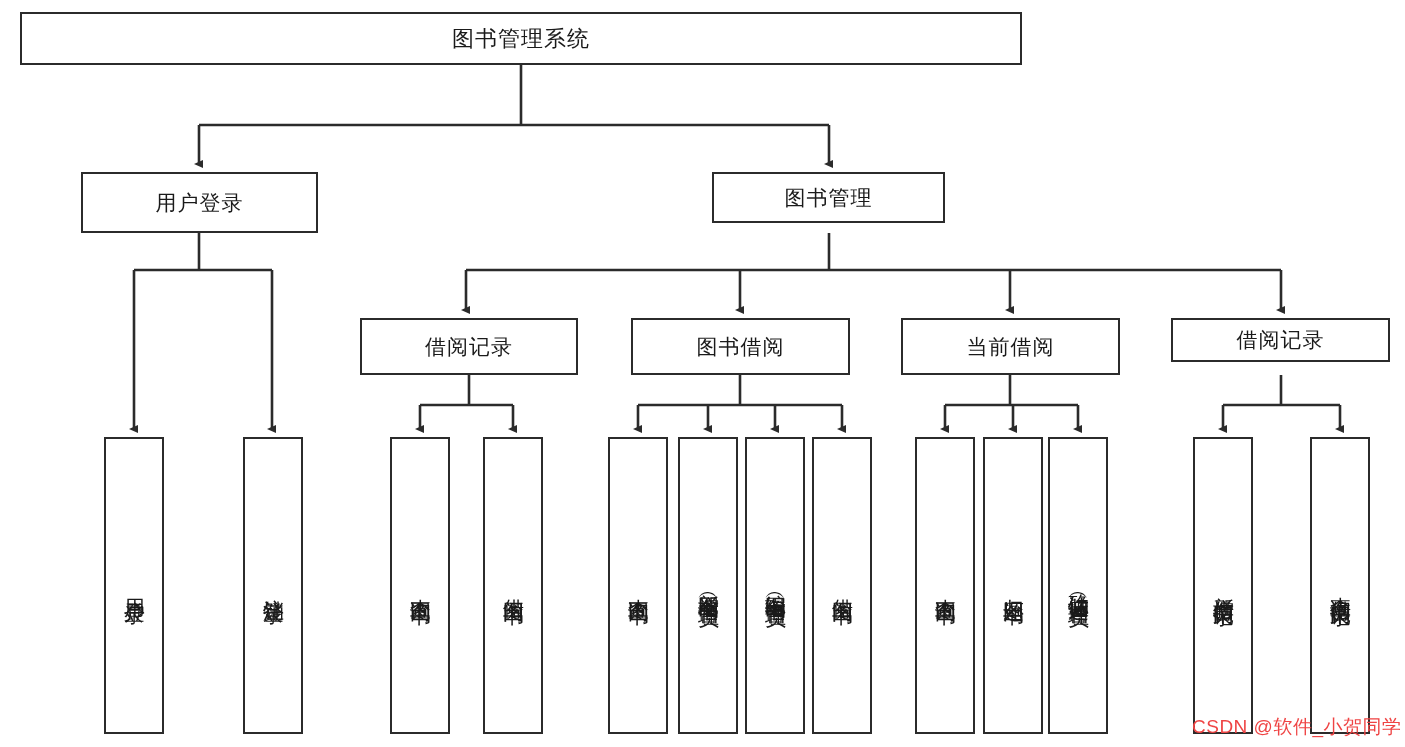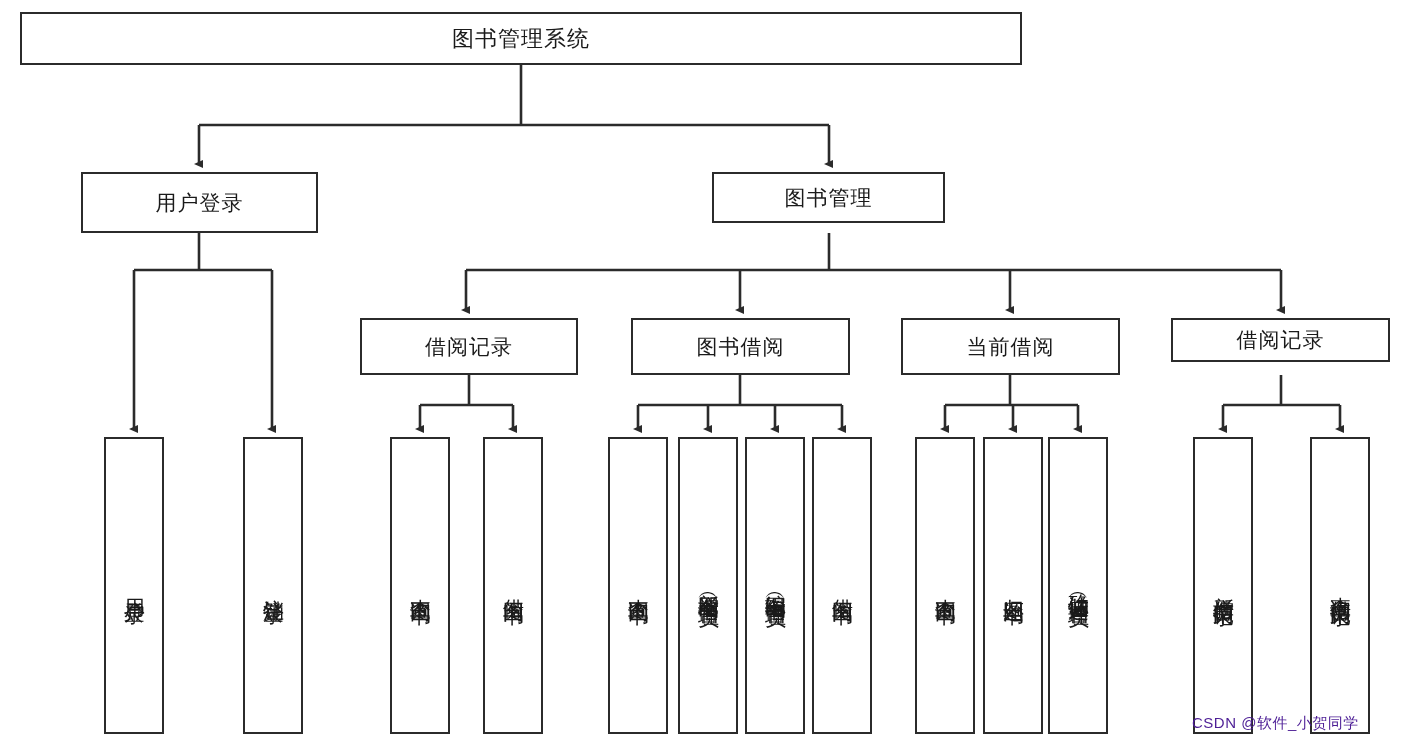--- a/index.html
+++ b/index.html
@@ -48,22 +48,22 @@
     line-height: 1.18;
     letter-spacing: 2px;
     white-space: nowrap;
     text-align: center;
   }
   .node.root {
     font-size: 22px;
   }
   .watermark {
     position: absolute;
-    color: #4c1d95;
-    font-size: 15px;
+    color: #ef4444;
+    font-size: 19px;
     white-space: nowrap;
     letter-spacing: 0.5px;
   }
 </style>
 </head>
 <body>
 
 <div id="canvas">
 
   <svg class="edges" viewBox="0 0 1405 747">

